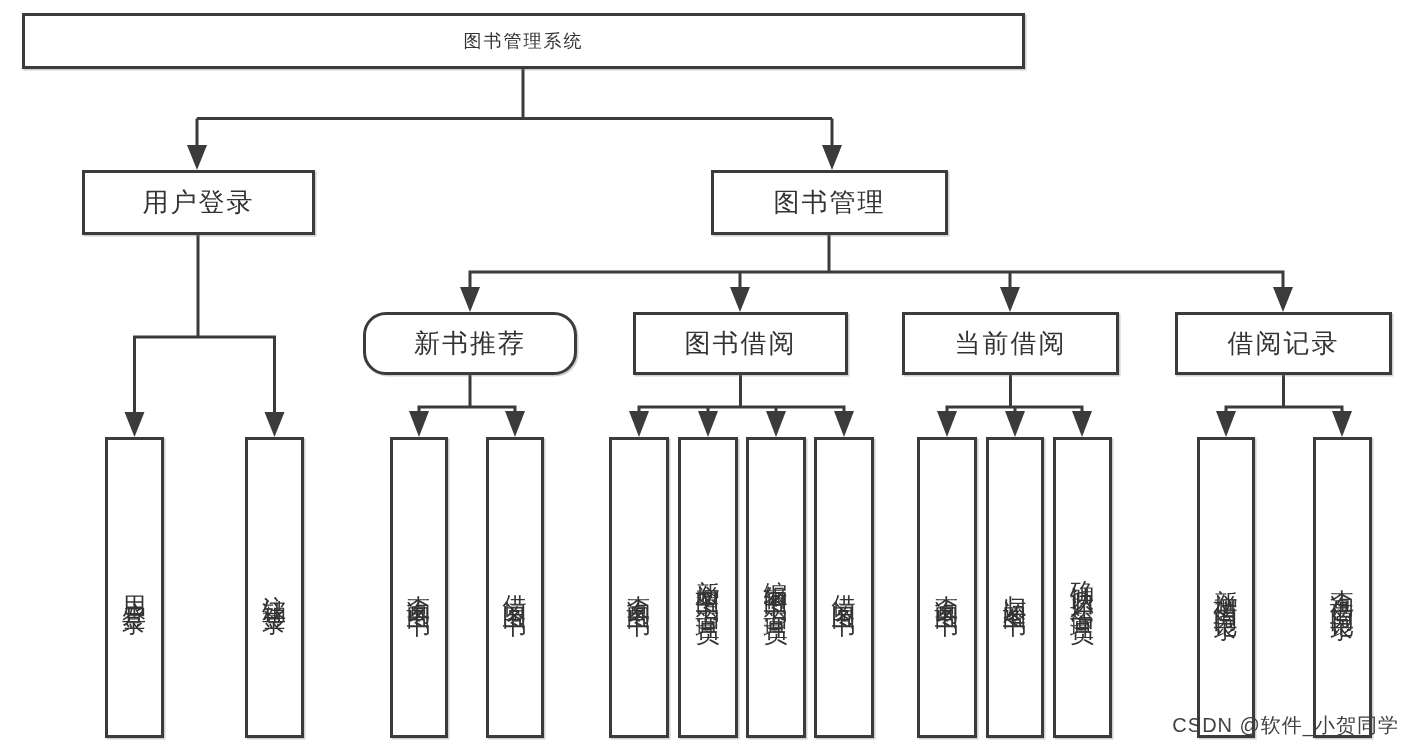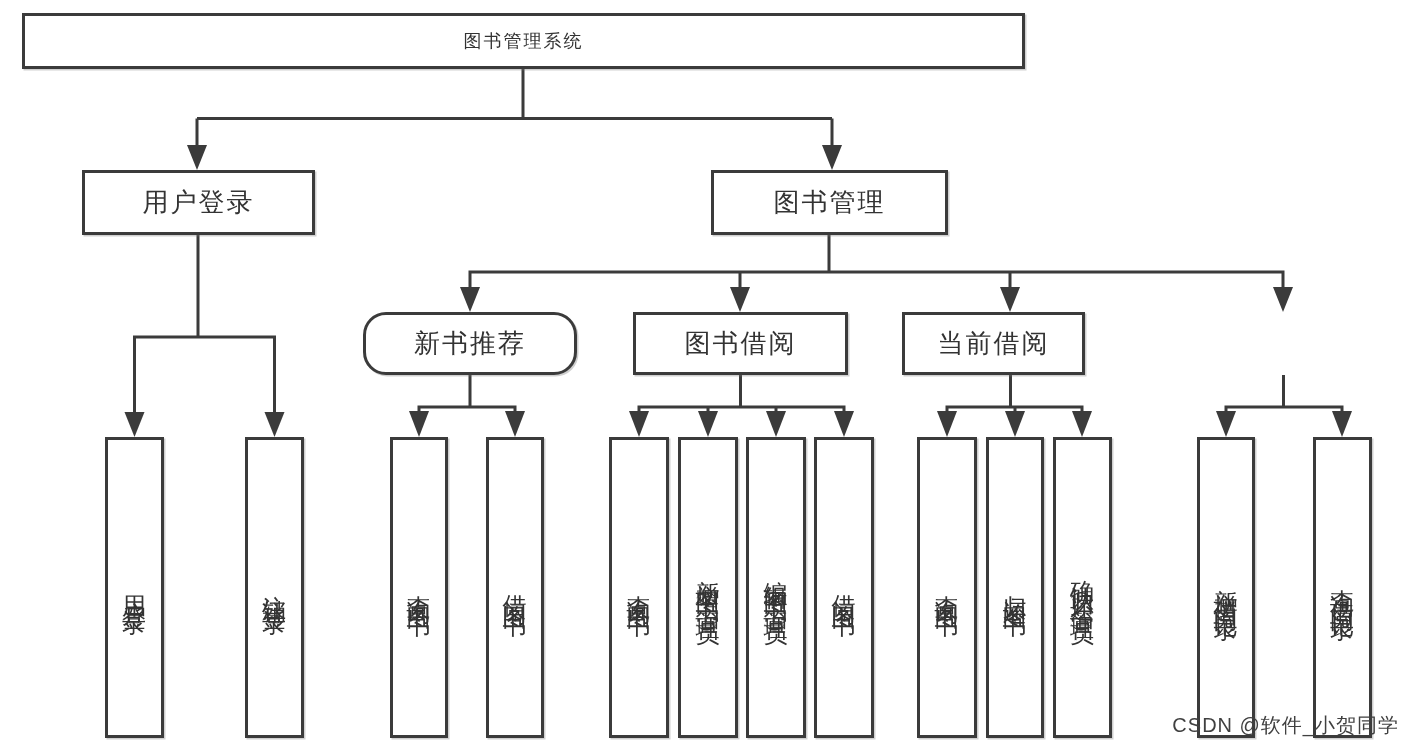--- a/index.html
+++ b/index.html
@@ -105,21 +105,22 @@
     </g>
   </svg>
 
   <div class="node h root" style="left:22px; top:13px; width:1003px; height:56px;">图书管理系统</div>
 
   <div class="node h" style="left:82px; top:170px; width:233px; height:65px;">用户登录</div>
   <div class="node h" style="left:711px; top:170px; width:237px; height:65px;text-align:center;">图书管理</div>
 
   <div class="node h" style="left:363px; top:312px; width:214px; height:63px;border-radius:23px;">新书推荐</div>
   <div class="node h" style="left:633px; top:312px; width:215px; height:63px;">图书借阅</div>
-  <div class="node h" style="left:902px; top:312px; width:183px; height:63px;">当前借阅</div>
+  <div class="node h" style="left:902px; top:312px; width:217px; height:63px;">当前借阅</div>
+  <div class="node h" style="left:1175px; top:312px; width:217px; height:63px;">借阅记录</div>
 
   <div class="node v" style="left:105px; top:437px; width:59px; height:301px;">
     <span class="vtext">用户登录</span>
   </div>
   <div class="node v" style="left:245px; top:437px; width:59px; height:301px;">
     <span class="vtext">注销登录</span>
   </div>
 
   <div class="node v" style="left:390px; top:437px; width:58px; height:301px;">
     <span class="vtext">查询图书</span>

